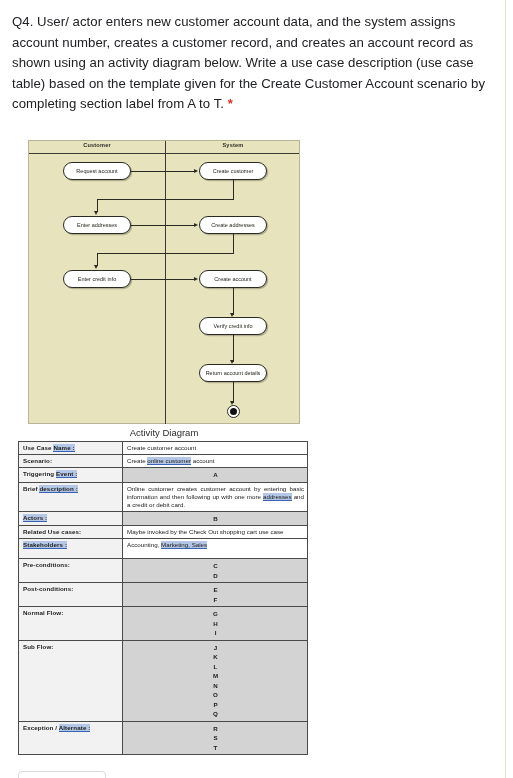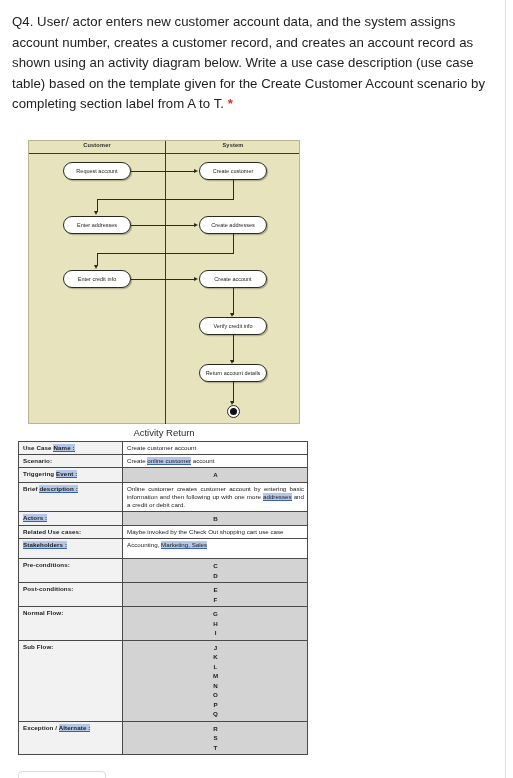--- a/index.html
+++ b/index.html
@@ -263,21 +263,21 @@
 
     <div class="edge v" style="left:204px; top:194px; height:27px;"></div>
     <div class="arrow-d" style="left:201.4px; top:219px;"></div>
     <div class="node w1" style="left:170px; top:223px; border-radius:12px;">Return account details</div>
 
     <div class="edge v" style="left:204px; top:241px; height:21px;"></div>
     <div class="arrow-d" style="left:201.4px; top:260px;"></div>
     <div class="final-node" style="left:198px; top:264px;"></div>
 
   </div>
-  <div class="diagram-caption">Activity Return</div>
+  <div class="diagram-caption">Activity Diagram</div>
 </div>
 
 <div class="uc-table-wrap">
   <table class="uc">
     <tbody>
       <tr>
         <td class="lbl">Use Case <span class="hl">Name :</span></td>
         <td class="val">Create customer account</td>
       </tr>
       <tr>

